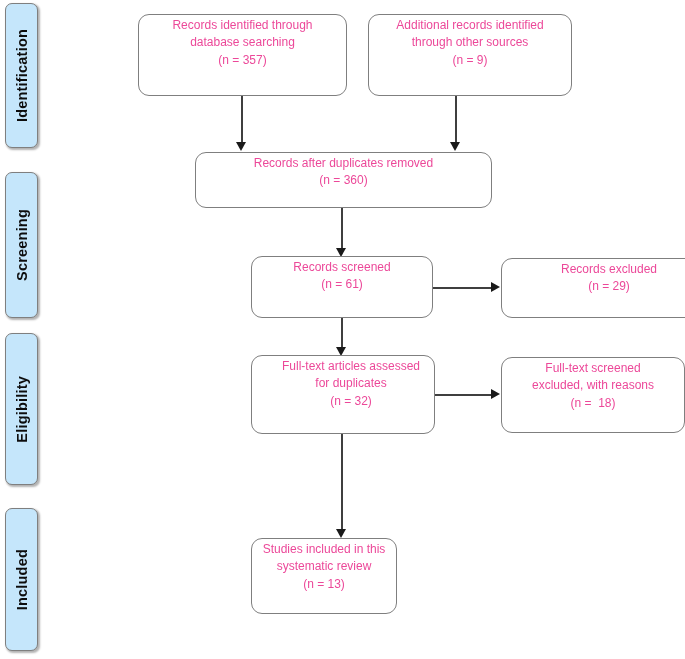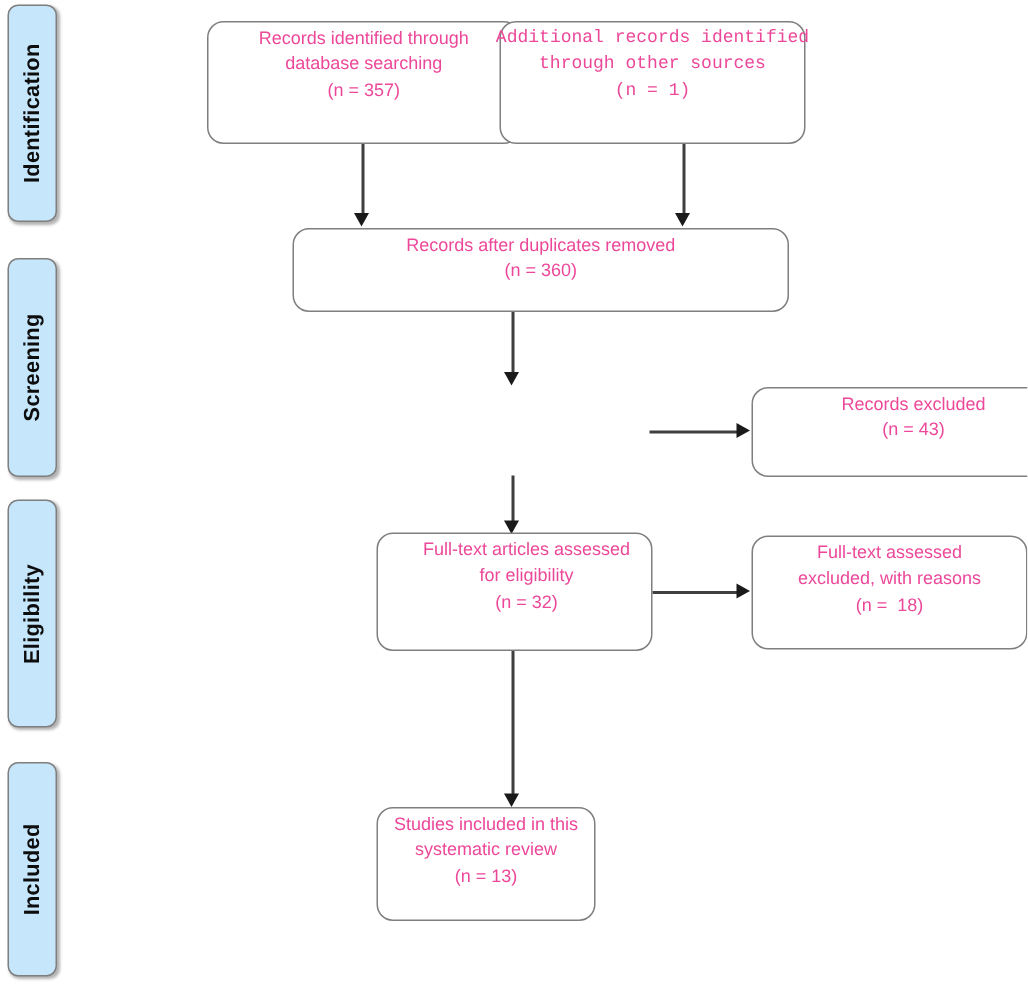--- a/index.html
+++ b/index.html
@@ -119,45 +119,49 @@
 
   <div class="vline" style="left:341px;top:434px;height:96px;"></div>
   <div class="arrow-down" style="left:336px;top:529px;"></div>
 
   <div class="node" style="left:138px;top:14px;width:209px;height:82px;">
     <span class="line">Records identified through</span>
     <span class="line">database searching</span>
     <span class="line">(n = 357)</span>
   </div>
 
-  <div class="node" style="left:333px;top:14px;width:204px;height:82px;font-family:Liberation Mono, monospace;">
+  <div class="node" style="left:368px;top:14px;width:204px;height:82px;">
     <span class="line">Additional records identified</span>
     <span class="line">through other sources</span>
-    <span class="line">(n = 1)</span>
+    <span class="line">(n = 9)</span>
   </div>
 
-  <div class="node" style="left:195px;top:152px;width:331px;height:56px;">
+  <div class="node" style="left:195px;top:152px;width:297px;height:56px;">
     <span class="line">Records after duplicates removed</span>
     <span class="line">(n = 360)</span>
   </div>
 
+  <div class="node" style="left:251px;top:256px;width:182px;height:62px;">
+    <span class="line">Records screened</span>
+    <span class="line">(n = 61)</span>
+  </div>
 
   <div class="node" style="left:501px;top:258px;width:216px;height:60px;">
     <span class="line">Records excluded</span>
-    <span class="line">(n = 43)</span>
+    <span class="line">(n = 29)</span>
   </div>
 
   <div class="node" style="left:251px;top:355px;width:184px;height:79px;padding-left:24px;">
     <span class="line">Full-text articles assessed</span>
-    <span class="line">for eligibility</span>
+    <span class="line">for duplicates</span>
     <span class="line">(n = 32)</span>
   </div>
 
   <div class="node" style="left:501px;top:357px;width:184px;height:76px;">
-    <span class="line">Full-text assessed</span>
+    <span class="line">Full-text screened</span>
     <span class="line">excluded, with reasons</span>
     <span class="line">(n =  18)</span>
   </div>
 
   <div class="node" style="left:251px;top:538px;width:146px;height:76px;">
     <span class="line">Studies included in this</span>
     <span class="line">systematic review</span>
     <span class="line">(n = 13)</span>
   </div>
 

